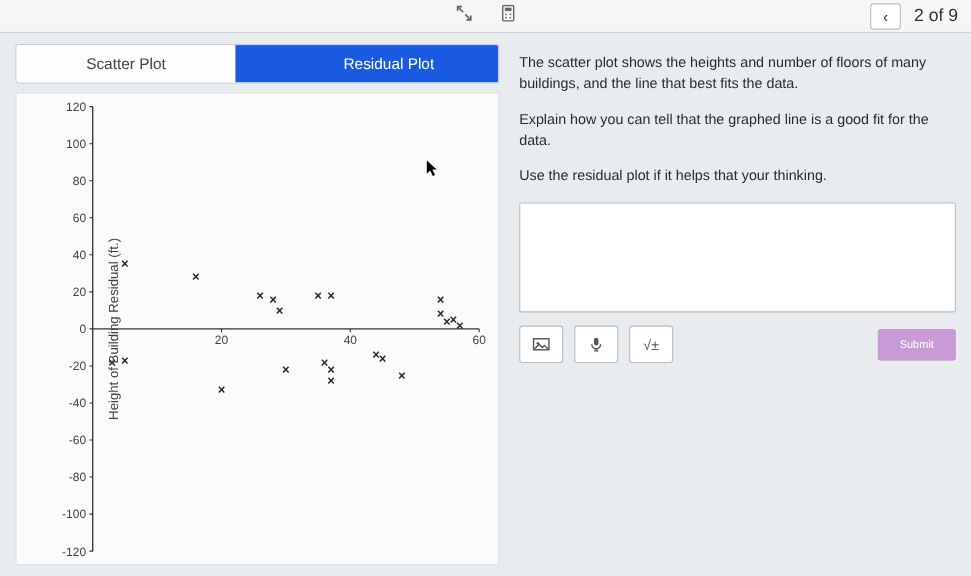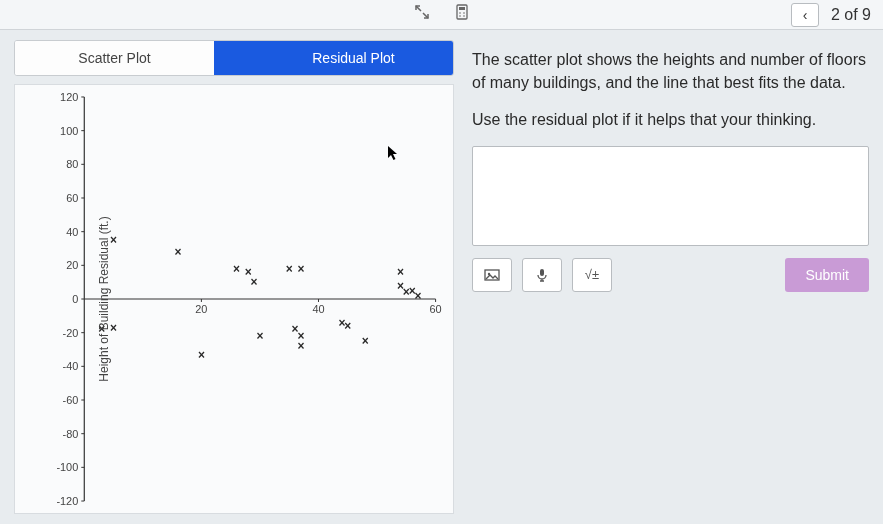--- a/index.html
+++ b/index.html
@@ -107,21 +107,21 @@
       width: 12px;
       height: 18px;
       color: #000;
       pointer-events: none;
     }
     .right {
       flex: 1;
       padding-top: 8px;
       color: #2a2a2a;
     }
-    .right p { font-size: 16px; line-height: 1.45; margin-bottom: 14px; }
+    .right p { font-size: 13px; line-height: 1.45; margin-bottom: 14px; }
     .answer-box {
       width: 100%;
       height: 100px;
       border: 1px solid #b8bcc0;
       background: #fff;
       border-radius: 2px;
       margin-bottom: 12px;
     }
     .answer-row {
       display: flex;
@@ -139,21 +139,21 @@
       justify-content: center;
       cursor: pointer;
     }
     .submit-btn {
       margin-left: auto;
       background: #c99bd6;
       color: #fff;
       border: none;
       border-radius: 3px;
       padding: 9px 20px;
-      font-size: 14px;
+      font-size: 10px;
       cursor: pointer;
     }
     .tick-label { font-size: 11px; fill: #444; }
     .point { font-size: 12px; fill: #2a2a2a; font-weight: bold; }
   </style>
 </head>
 <body>
 
 <div class="topbar">
   <div class="top-icons-center">
@@ -247,20 +247,21 @@
       <div class="cursor">
         <svg viewBox="0 0 12 18">
             <path d="M1 1 L1 13 L4 10 L6.5 15 L8.5 14 L6 9 L10 9 Z" fill="#000"></path>
           </svg>
       </div>
     </div>
   </div>
 
   <div class="right">
     <p>The scatter plot shows the heights and number of floors of many buildings, and the line that best fits the data.</p>
+    <p>Explain how you can tell that the graphed line is a good fit for the data.</p>
     <p>Use the residual plot if it helps that your thinking.</p>
     <div class="answer-box"></div>
     <div class="answer-row">
       <div class="tool-btn">
         <span class="icon-sm">
           <svg viewBox="0 0 16 16">
               <rect x="1" y="3" width="14" height="10" fill="none" stroke="#555" stroke-width="1.3"></rect>
               <circle cx="5" cy="7" r="1.2" fill="#555"></circle>
               <path d="M2 12 L6 8 L9 11 L11 9 L14 12" fill="none" stroke="#555" stroke-width="1.3"></path>
             </svg>

